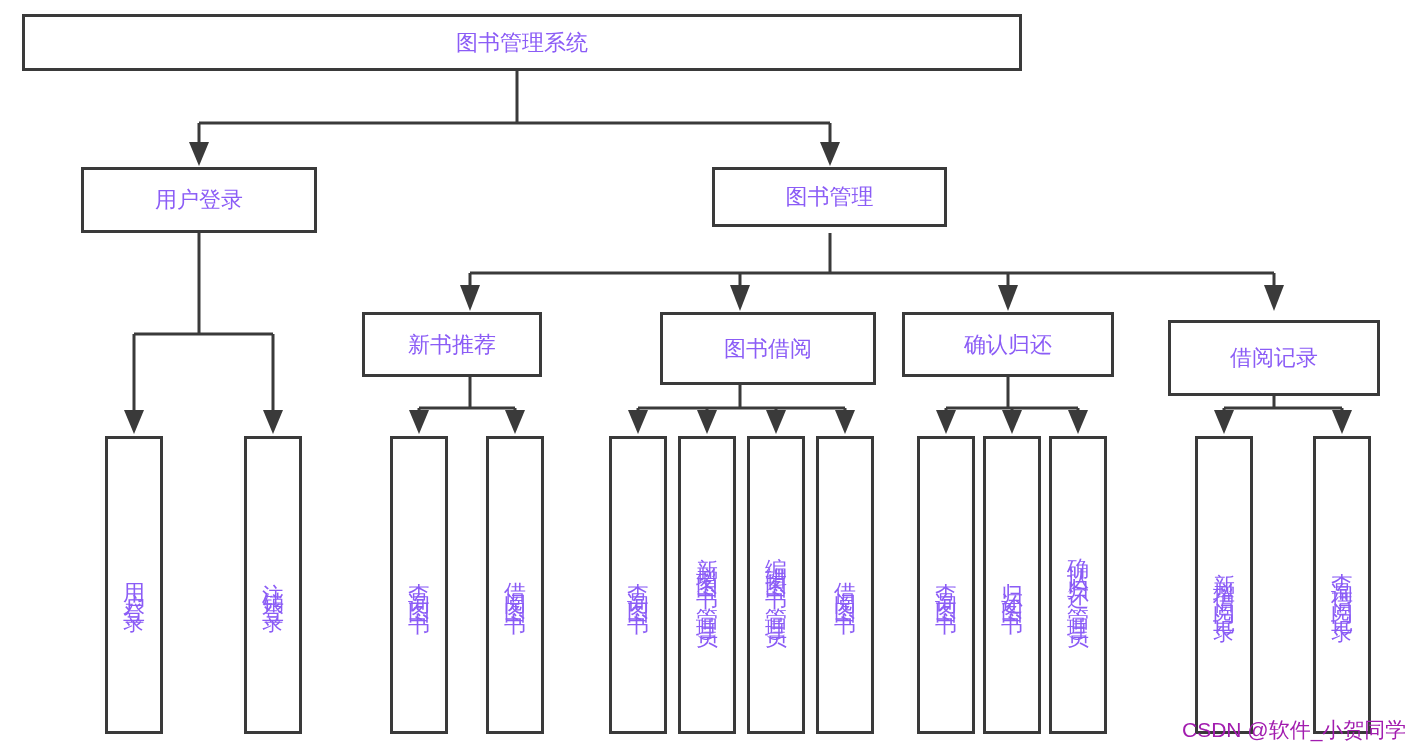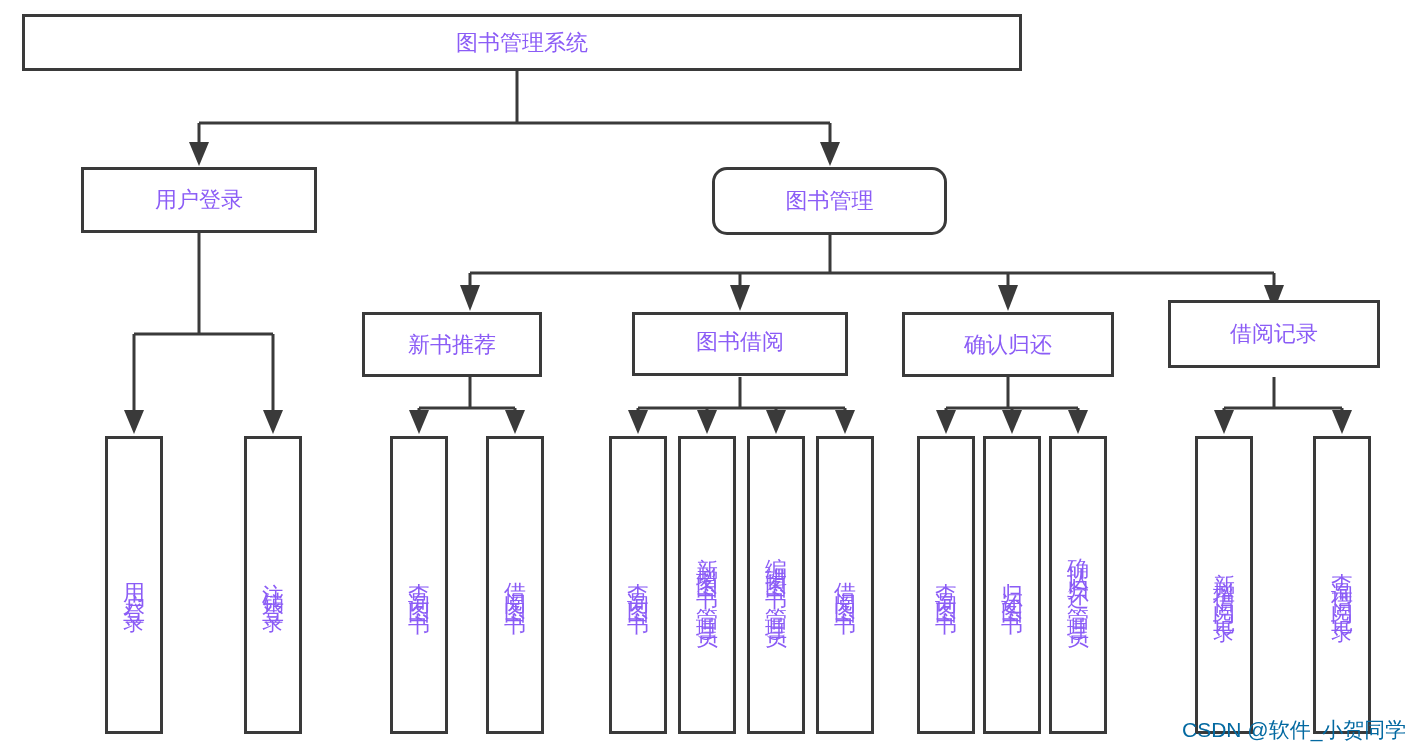--- a/index.html
+++ b/index.html
@@ -38,46 +38,46 @@
     white-space: nowrap;
   }
   .leaf .label {
     writing-mode: vertical-rl;
     letter-spacing: 10px;
     font-size: 22px;
   }
   
   #n-root { left: 22px;   top: 14px;  width: 1000px; height: 57px; }
   #n-l2-0 { left: 81px;   top: 167px; width: 236px;  height: 66px; }
-  #n-l2-1 { left: 712px;  top: 167px; width: 235px;  height: 68px; border-radius: 15px; }
+  #n-l2-1 { left: 712px;  top: 167px; width: 235px;  height: 60px; }
   #n-l3-0 { left: 362px;  top: 312px; width: 180px;  height: 65px; }
-  #n-l3-1 { left: 632px;  top: 312px; width: 216px;  height: 64px; font-family: Liberation Mono, monospace; }
+  #n-l3-1 { left: 660px;  top: 312px; width: 216px;  height: 73px; }
   #n-l3-2 { left: 902px;  top: 312px; width: 212px;  height: 65px; }
-  #n-l3-3 { left: 1168px; top: 300px; width: 212px;  height: 68px; }
+  #n-l3-3 { left: 1168px; top: 320px; width: 212px;  height: 76px; }
   
   .leaf { top: 436px; width: 58px; height: 298px; }
   #n-leaf-0  { left: 105px; }
   #n-leaf-1  { left: 244px; }
   #n-leaf-2  { left: 390px; }
   #n-leaf-3  { left: 486px; }
   #n-leaf-4  { left: 609px; }
   #n-leaf-5  { left: 678px; }
   #n-leaf-6  { left: 747px; }
   #n-leaf-7  { left: 816px; }
   #n-leaf-8  { left: 917px; }
   #n-leaf-9  { left: 983px; }
   #n-leaf-10 { left: 1049px; }
   #n-leaf-11 { left: 1195px; }
   #n-leaf-12 { left: 1313px; }
   .watermark {
     position: absolute;
     left: 1182px;
     top: 716px;
     font-size: 21px;
-    color: #0369a1;
+    color: #a21caf;
     z-index: 5;
     white-space: nowrap;
   }
 </style>
 </head>
 <body>
 
 <div class="stage">
 
   <svg class="connectors" width="1405" height="747" viewBox="0 0 1405 747">

